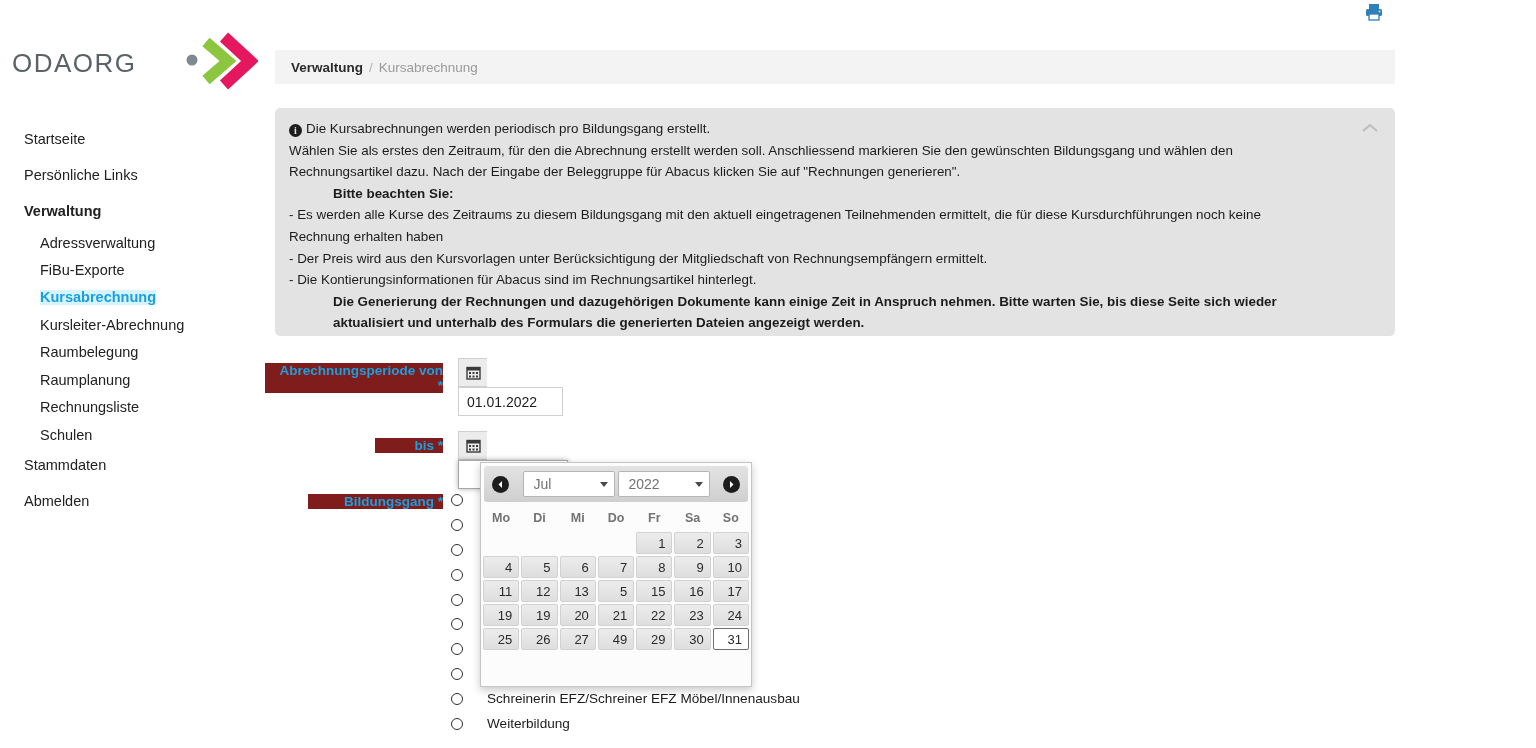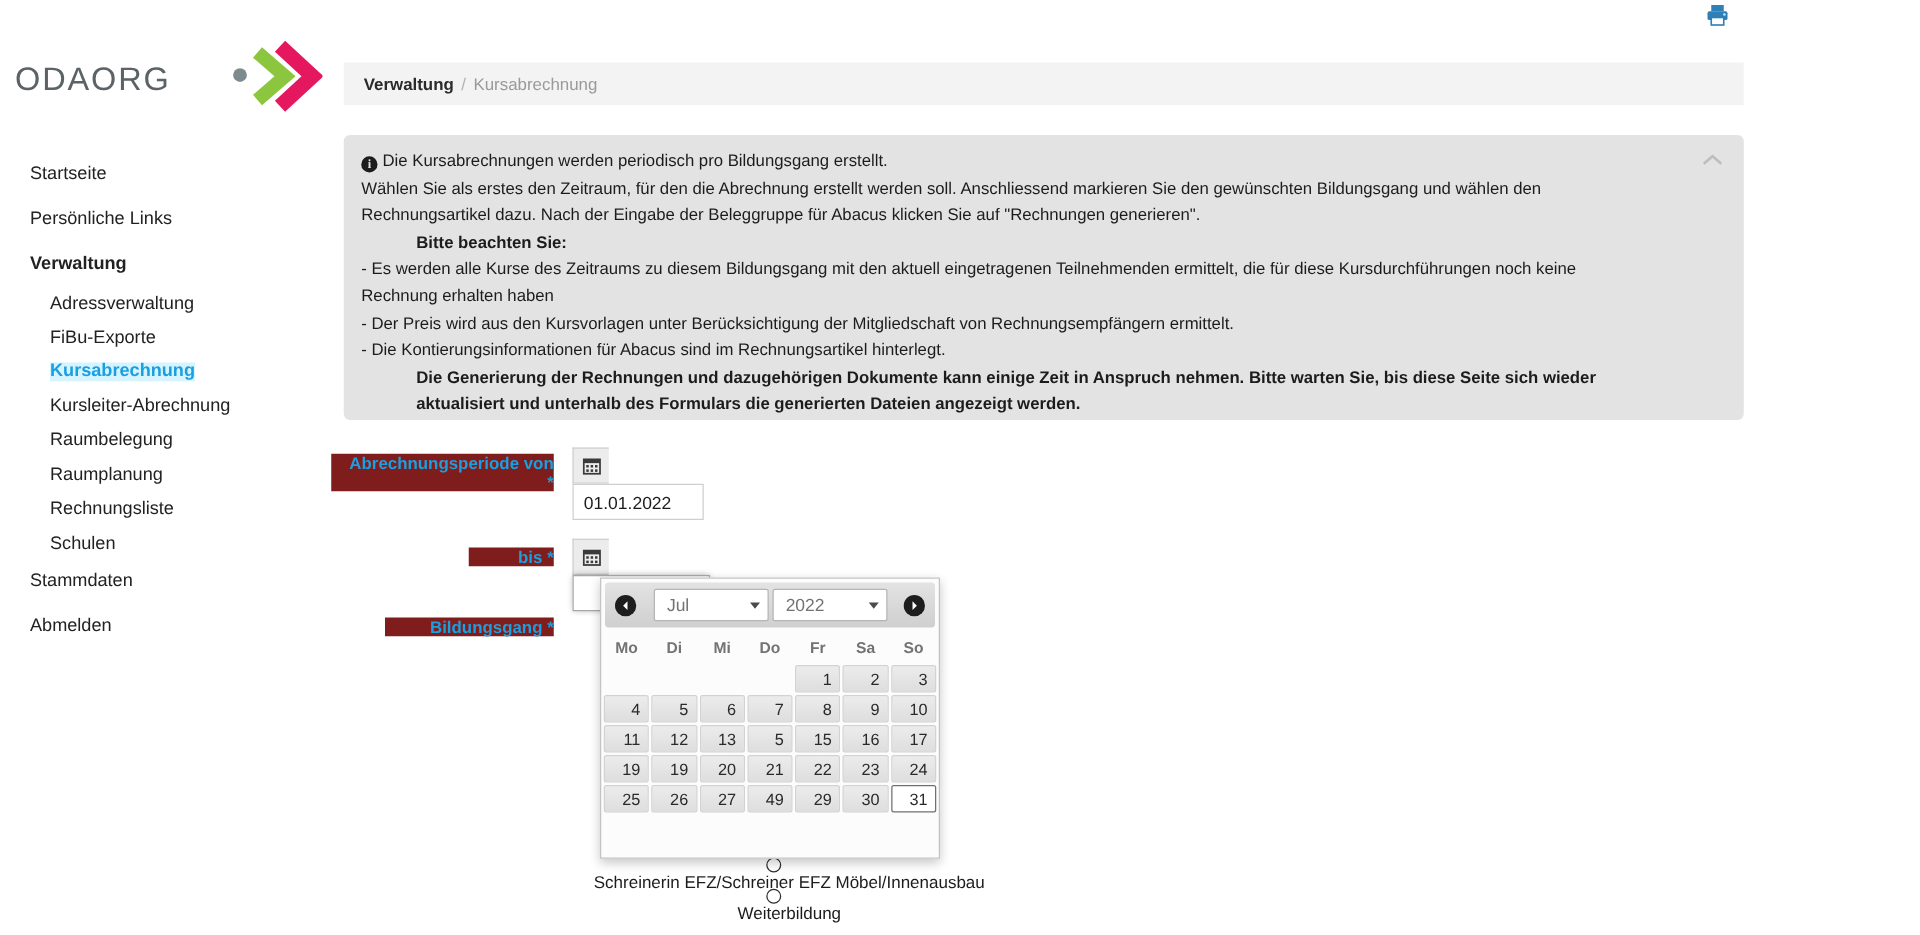--- a/index.html
+++ b/index.html
@@ -122,21 +122,21 @@
     border: 1px solid #a8a8a8;
     box-shadow: 0 0 5px rgba(0,0,0,0.32);
     width: 110px;
     padding-left: 23px;
   }
 
   
   .radio-col { position: absolute; left: 451px; top: 488px; }
   .radio-row {
     position: relative; height: 24.8px;
-    display: flex; align-items: center; flex-direction: column;
+    display: flex; align-items: center;
   }
   .radio-dot {
     width: 12px; height: 12px; border-radius: 50%;
     border: 1.6px solid #2e2e2e; background: #fff;
     flex: 0 0 auto; cursor: pointer;
   }
   .radio-label {
     margin-left: 24px; font-size: 13.6px; color: #1c1c1c;
     white-space: nowrap;
   }

